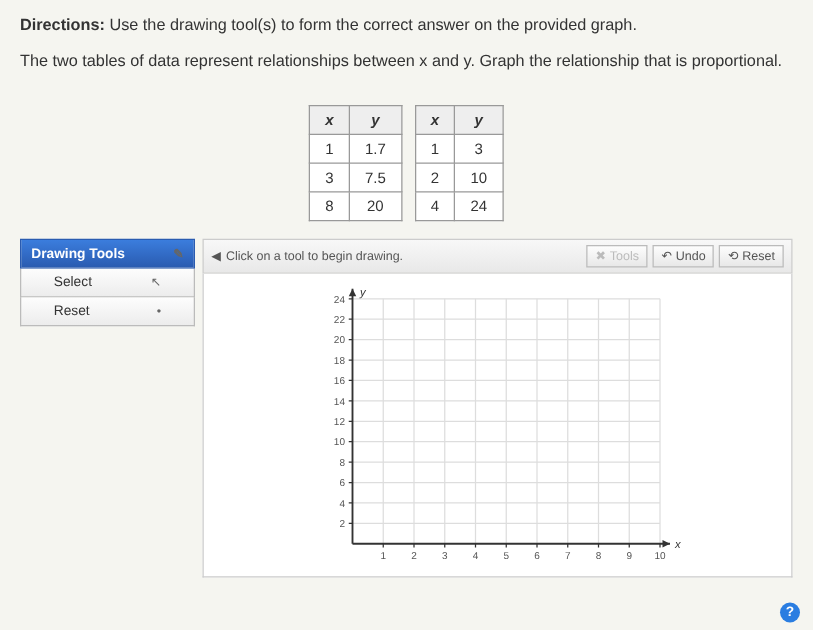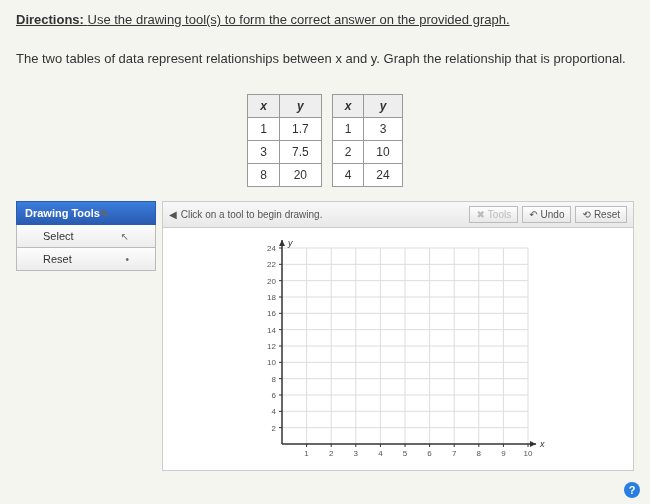--- a/index.html
+++ b/index.html
@@ -6,21 +6,21 @@
     body {
       font-family: Arial, sans-serif;
       background: #f5f5f0;
       width: 650px;
       height: 504px;
       padding: 12px 16px;
       font-size: 12px;
       color: #333;
       position: relative;
     }
-    .directions { font-size: 13px; margin-bottom: 24px; text-decoration: underline; }
+    .directions { font-size: 13px; margin-bottom: 14px; }
     .directions b { font-weight: bold; }
     .prompt { font-size: 13px; margin-bottom: 28px; }
     .tables-row { display: flex; justify-content: center; gap: 10px; margin-bottom: 14px; }
     table.data { border-collapse: collapse; }
     table.data th, table.data td {
       border: 1px solid #999;
       padding: 4px 12px;
       text-align: center;
       font-size: 12px;
       background: #fff;
@@ -30,21 +30,21 @@
     .workspace { display: flex; gap: 6px; }
     .tool-panel { width: 140px; }
     .tool-header {
       background: linear-gradient(#3b7ddd, #2a5bb0);
       color: #fff;
       padding: 5px 8px;
       font-size: 11px;
       font-weight: bold;
       border: 1px solid #2a5bb0;
       display: flex;
-      justify-content: flex-start;
+      justify-content: space-between;
       align-items: center;
     }
     .tool-item {
       background: linear-gradient(#fdfdfd, #ececec);
       border: 1px solid #bbb;
       border-top: none;
       padding: 5px 26px;
       font-size: 11px;
       display: flex;
       justify-content: space-between;

